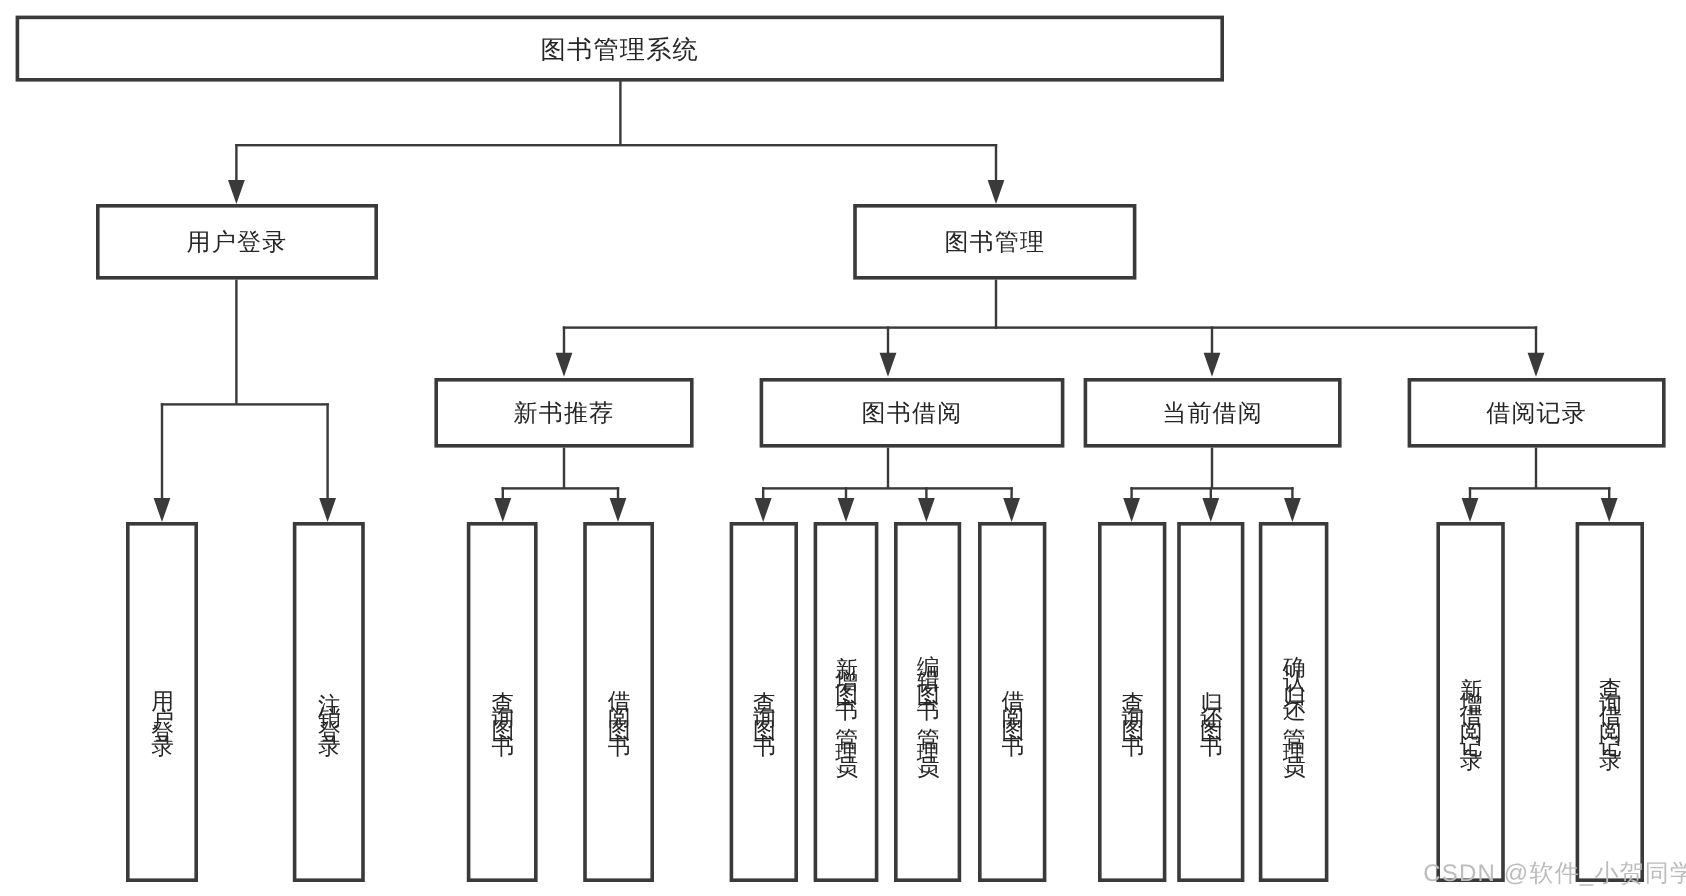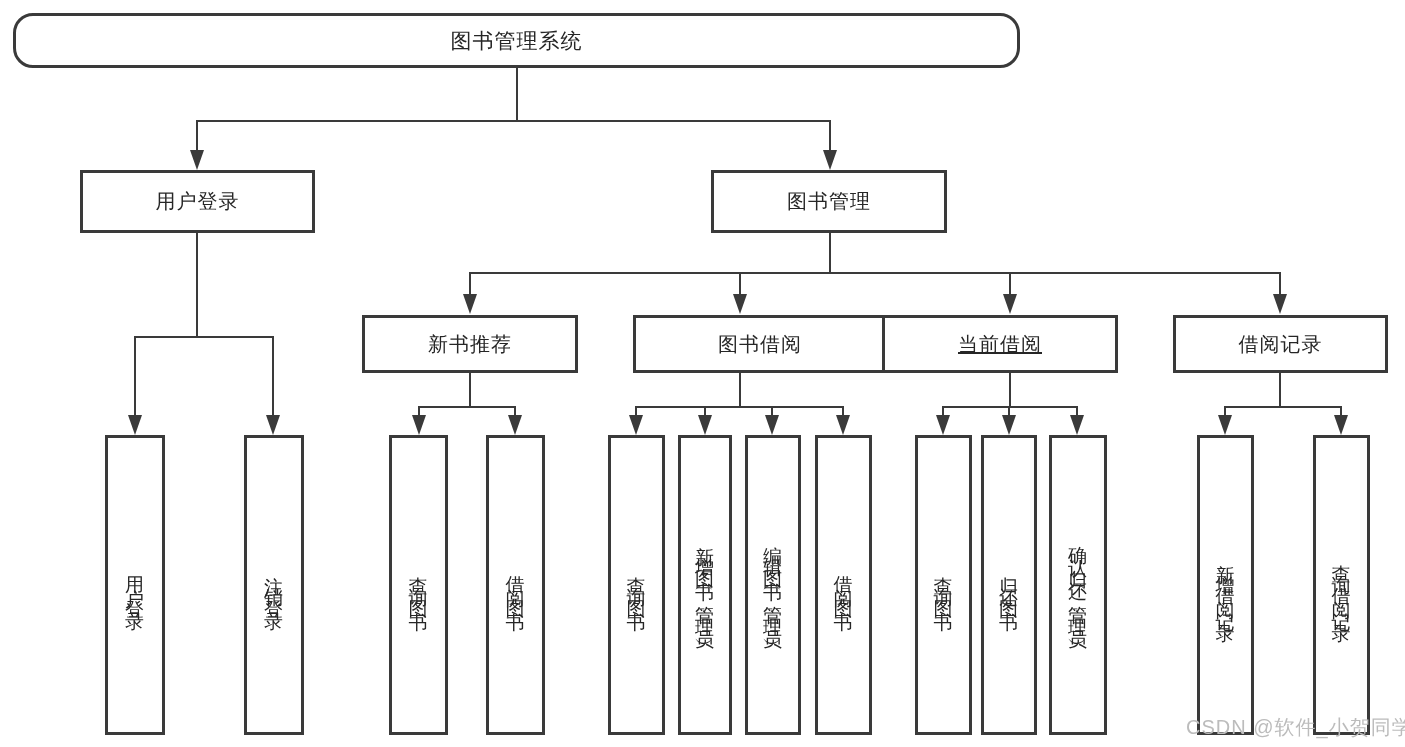--- a/index.html
+++ b/index.html
@@ -19,21 +19,21 @@
   .box{
     position:absolute;
     background:#fff;
     border:3px solid var(--line);
     box-sizing:border-box;
     display:flex;align-items:center;justify-content:center;
     color:var(--text);
     text-align:center;
   }
   .hbox{font-size:20px;letter-spacing:1px;}
-  .root{font-size:21px;border-radius:20px;}
+  .root{font-size:21px;}
   .vbox{
     writing-mode:vertical-rl;
     text-orientation:mixed;
     font-size:19px;
     letter-spacing:12px;
     line-height:1;
   }
   .line{position:absolute;background:var(--line);}
   .arrow{
     position:absolute;width:0;height:0;
@@ -59,21 +59,21 @@
   <div class="box hbox root" style="left:13px;top:13px;width:1007px;height:55px;">图书管理系统</div>
 
   <div class="box hbox" style="left:80px;top:170px;width:235px;height:63px;">用户登录</div>
 
   <div class="box hbox" style="left:711px;top:170px;width:236px;height:63px;">图书管理</div>
 
   <div class="box hbox" style="left:362px;top:315px;width:216px;height:58px;text-align:center;">新书推荐</div>
 
   <div class="box hbox" style="left:633px;top:315px;width:254px;height:58px;">图书借阅</div>
 
-  <div class="box hbox" style="left:882px;top:315px;width:236px;height:58px;text-decoration:underline;">当前借阅</div>
+  <div class="box hbox" style="left:903px;top:315px;width:215px;height:58px;">当前借阅</div>
 
   <div class="box hbox" style="left:1173px;top:315px;width:215px;height:58px;">借阅记录</div>
 
   <div class="box vbox" style="left:105px;top:435px;width:60px;height:300px;">用户登录</div>
 
   <div class="box vbox" style="left:244px;top:435px;width:60px;height:300px;">注销登录</div>
 
   <div class="box vbox" style="left:389px;top:435px;width:59px;height:300px;">查询图书</div>
 
   <div class="box vbox" style="left:486px;top:435px;width:59px;height:300px;">借阅图书</div>

